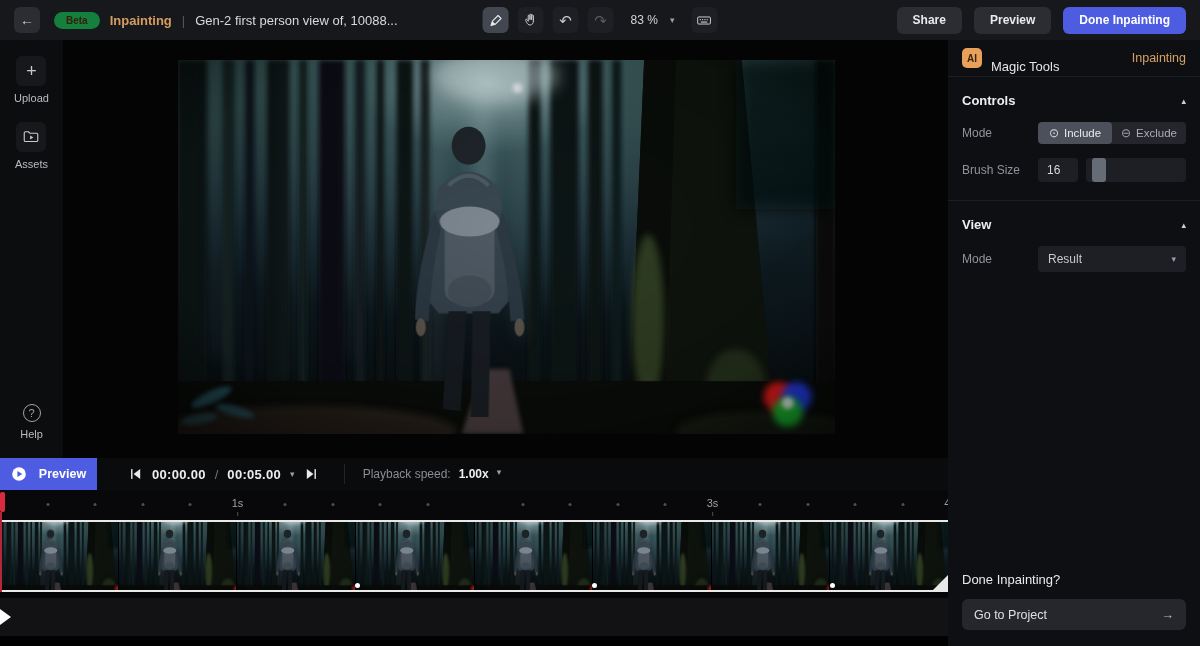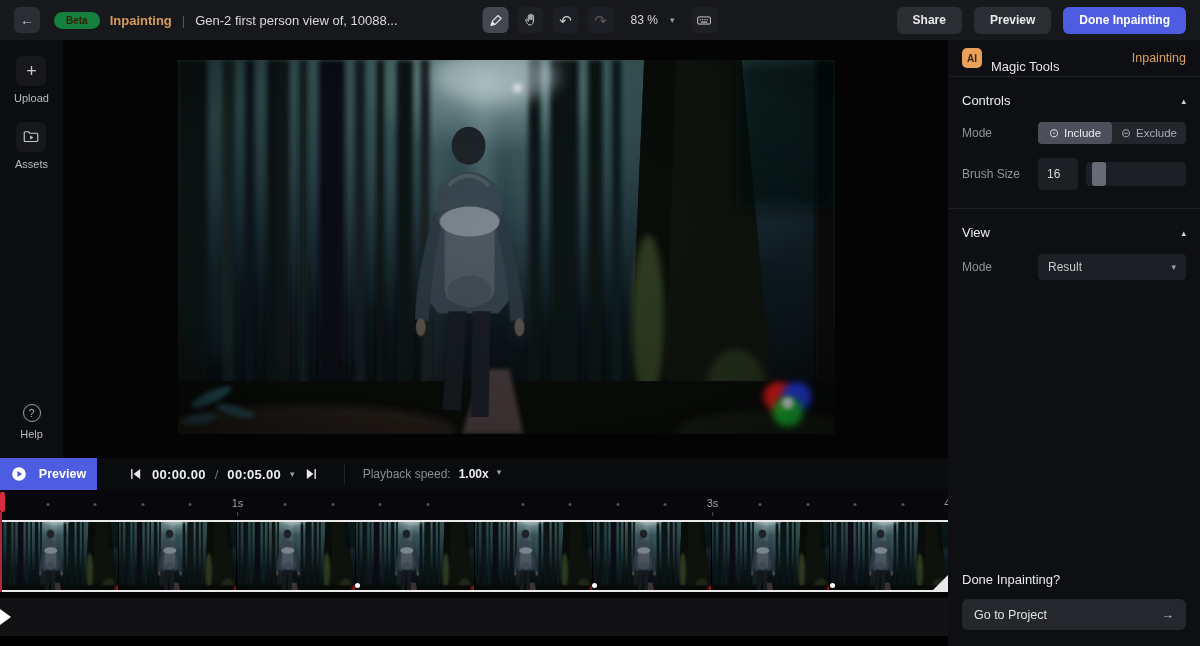--- a/index.html
+++ b/index.html
@@ -51,31 +51,31 @@
   
   .panel { position:absolute; top:40px; right:0; width:252px; height:606px; background:#0e0f13; z-index:25; }
   .panel-header { height:37px; display:flex; align-items:center; padding:0 14px; border-bottom:1px solid #1d1f24; }
   .ai-badge { width:20px; height:20px; border-radius:5px; background:#e9a159; color:#3a2410;
     font-size:10px; font-weight:bold; display:flex; align-items:center; justify-content:center; }
   .panel-brand { color:#e4e5e7; font-size:13px; margin-left:9px;margin-top:16px; }
   .panel-mode { margin-left:auto; color:#d9a066; font-size:12.5px; }
   .section { padding:16px 14px 18px; border-bottom:1px solid #1d1f24; }
   .section.no-border { border-bottom:none; }
   .section-head { display:flex; align-items:center; justify-content:space-between; cursor:pointer; }
-  .section-title { color:#eceef0; font-size:13px; font-weight:normal; }
+  .section-title { color:#eceef0; font-size:13px; font-weight:bold; }
   .collapse-caret { color:#cfd0d4; font-size:9px; }
   .ctl-row { display:flex; align-items:center; margin-top:14px; }
   .ctl-label { width:76px; color:#90939a; font-size:12px; flex:none; }
   .segmented { flex:1; height:22px; background:#24262c; border-radius:4px; display:flex; overflow:hidden; }
   .seg-opt { flex:1; display:flex; align-items:center; justify-content:center; gap:5px;
     font-size:11.5px; color:#aaadb4; cursor:pointer; }
   .seg-opt.active { background:#4b505a; color:#e8e9ea; border-radius:4px; }
   .seg-icon { font-size:12px; color:#9b9ea5; }
   .seg-opt.active .seg-icon { color:#d3d5da; }
-  .brush-input { width:40px; height:32px; background:#1d1f25; border-radius:4px; color:#d7d8da;
+  .brush-input { width:40px; height:24px; background:#1d1f25; border-radius:4px; color:#d7d8da;
     font-size:12px; display:flex; align-items:center; padding-left:9px; cursor:text; }
   .slider { flex:1; height:24px; background:#1d1f25; border-radius:4px; margin-left:8px; position:relative; cursor:pointer; }
   .slider-handle { position:absolute; left:6px; top:0; width:14px; height:24px; border-radius:3px;
     background:#666c76; cursor:grab; }
   .dropdown { flex:1; height:26px; background:#1d1f25; border-radius:4px; display:flex; align-items:center;
     padding:0 10px; color:#c7c9cd; font-size:12px; cursor:pointer; }
   .dropdown .caret { margin-left:auto; }
   .panel-footer { position:absolute; left:0; right:0; bottom:0; padding:0 14px 16px; }
   .footer-question { color:#e8e9eb; font-size:13px; margin-bottom:12px; }
   .goto-btn { height:31px; background:#25272c; border-radius:6px; display:flex; align-items:center;

